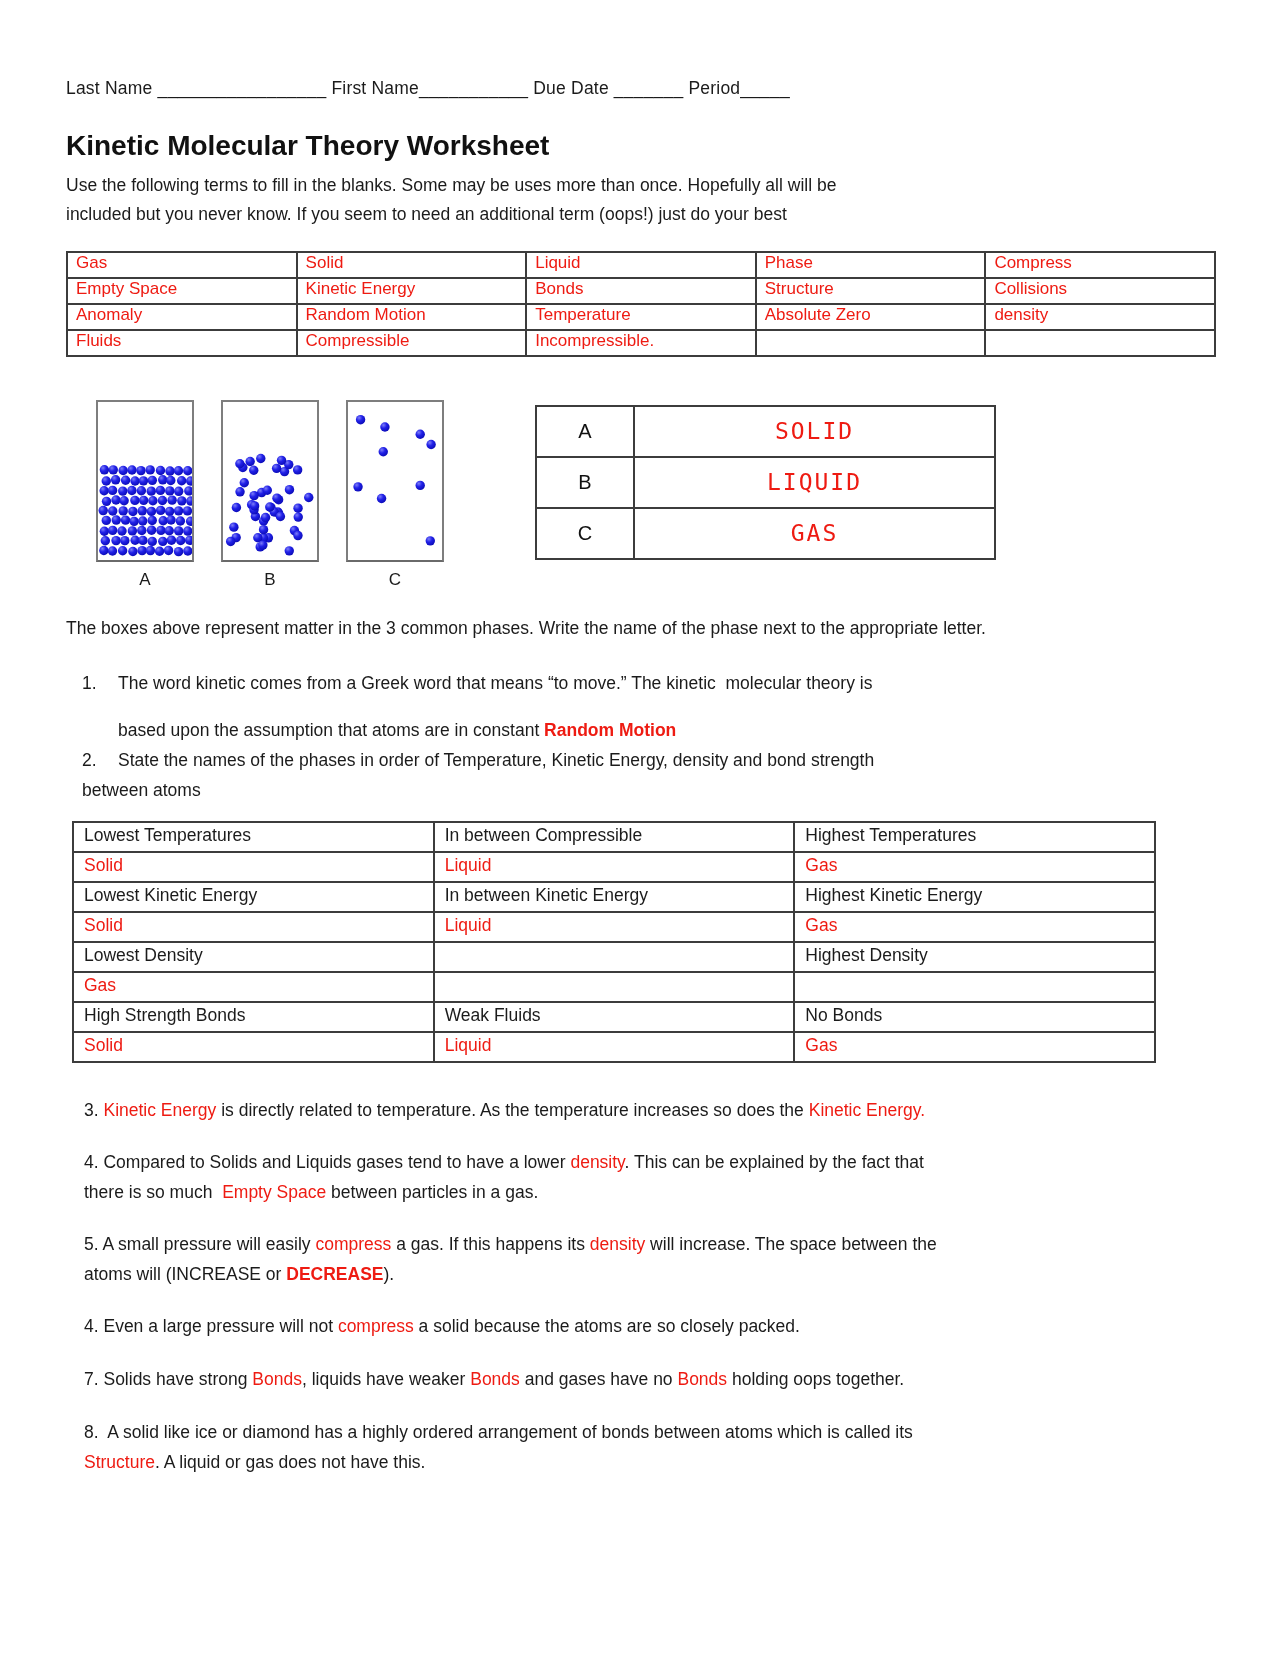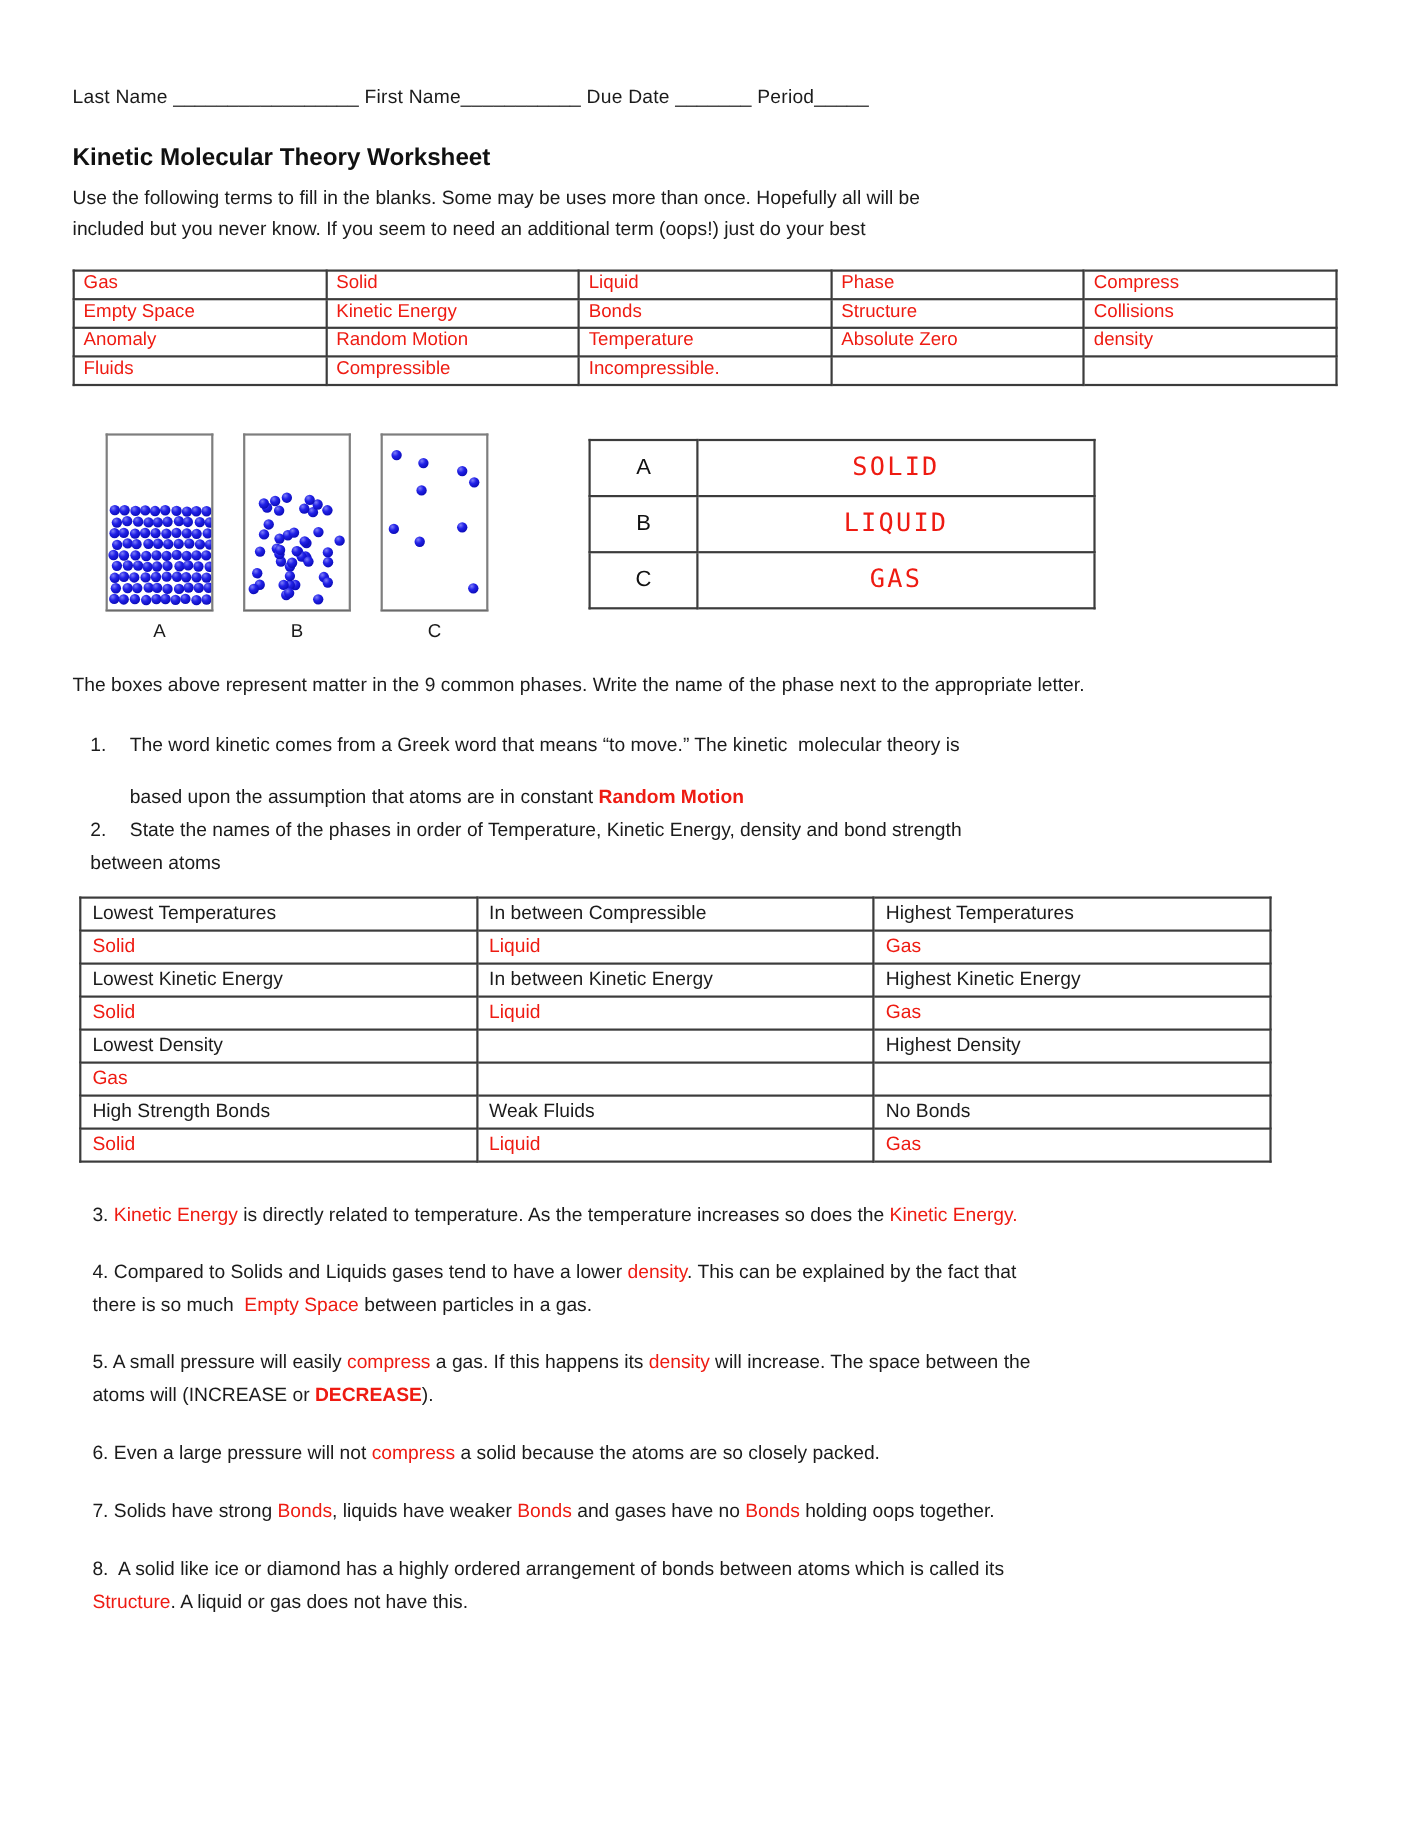--- a/index.html
+++ b/index.html
@@ -1,19 +1,19 @@
 <!DOCTYPE html>
 <html><head>
 <meta charset="utf-8">
 <style>
   html,body{margin:0;padding:0;background:#ffffff;}
   body{width:1280px;height:1656px;overflow:hidden;font-family:"Liberation Sans",sans-serif;color:#1b1b1b;}
   .page{padding:78px 48px 0 66px;}
   .name-line{font-size:17.5px;letter-spacing:0.2px;white-space:pre;}
-  .title{font-size:22px;font-weight:bold;margin:31px 0 9px 0;color:#111;}
+  .title{font-size:28px;font-weight:bold;margin:31px 0 9px 0;color:#111;}
   .intro{font-size:17.5px;line-height:1.68;margin:0;white-space:pre-line;}
 
   table{border-collapse:collapse;}
   .wordbank{margin-top:21px;width:1150px;table-layout:fixed;}
   .wordbank td{border:2px solid #3c3c3c;color:var(--red);font-size:17px;padding:0 8px 3px 8px;height:21px;vertical-align:middle;}
 
   :root{--red:#ee1b12;--border:#3c3c3c;}
 
   .figure-area{position:relative;margin-top:43px;height:212px;}
   .boxes{display:flex;gap:27px;margin-left:30px;}
@@ -279,21 +279,21 @@
             <td class="phase">LIQUID</td>
           </tr>
           <tr>
             <td class="letter">C</td>
             <td class="phase">GAS</td>
           </tr>
         </tbody>
     </table>
   </div>
 
-  <p class="caption">The boxes above represent matter in the 9 common phases. Write the name of the phase next to the appropriate letter.</p>
+  <p class="caption">The boxes above represent matter in the 3 common phases. Write the name of the phase next to the appropriate letter.</p>
 
   <div class="question q1">
       <div class="qline"><span class="qnum">1.</span><span>The word kinetic comes from a Greek word that means “to move.” The kinetic  molecular theory is</span></div>
       <div class="qline indent gap"><span>based upon the assumption that atoms are in constant </span><span class="red bold">Random Motion</span></div>
     </div>
   <div class="question q2">
       <div class="qline"><span class="qnum">2.</span><span>State the names of the phases in order of Temperature, Kinetic Energy, density and bond strength</span></div>
       <div class="qline"><span>between atoms</span></div>
     </div>
 
@@ -347,21 +347,21 @@
     </div>
   <div class="question q4">
       <div class="qline"><span>4. Compared to Solids and Liquids gases tend to have a lower </span><span class="red">density</span><span>. This can be explained by the fact that</span></div>
       <div class="qline"><span>there is so much  </span><span class="red">Empty Space</span><span> between particles in a gas.</span></div>
     </div>
   <div class="question q5">
       <div class="qline"><span>5. A small pressure will easily </span><span class="red">compress</span><span> a gas. If this happens its </span><span class="red">density</span><span> will increase. The space between the</span></div>
       <div class="qline"><span>atoms will (INCREASE or </span><span class="red bold">DECREASE</span><span>).</span></div>
     </div>
   <div class="question q6">
-      <div class="qline"><span>6. Even a large pressure will not </span><span class="red">compress</span><span> a solid because the atoms are so closely packed.</span></div>
+      <div class="qline"><span>4. Even a large pressure will not </span><span class="red">compress</span><span> a solid because the atoms are so closely packed.</span></div>
     </div>
   <div class="question q7">
       <div class="qline"><span>7. Solids have strong </span><span class="red">Bonds</span><span>, liquids have weaker </span><span class="red">Bonds</span><span> and gases have no </span><span class="red">Bonds</span><span> holding oops together.</span></div>
     </div>
   <div class="question q8">
       <div class="qline"><span>8.  A solid like ice or diamond has a highly ordered arrangement of bonds between atoms which is called its</span></div>
       <div class="qline"><span class="red">Structure</span><span>. A liquid or gas does not have this.</span></div>
     </div>
 
 </div>

